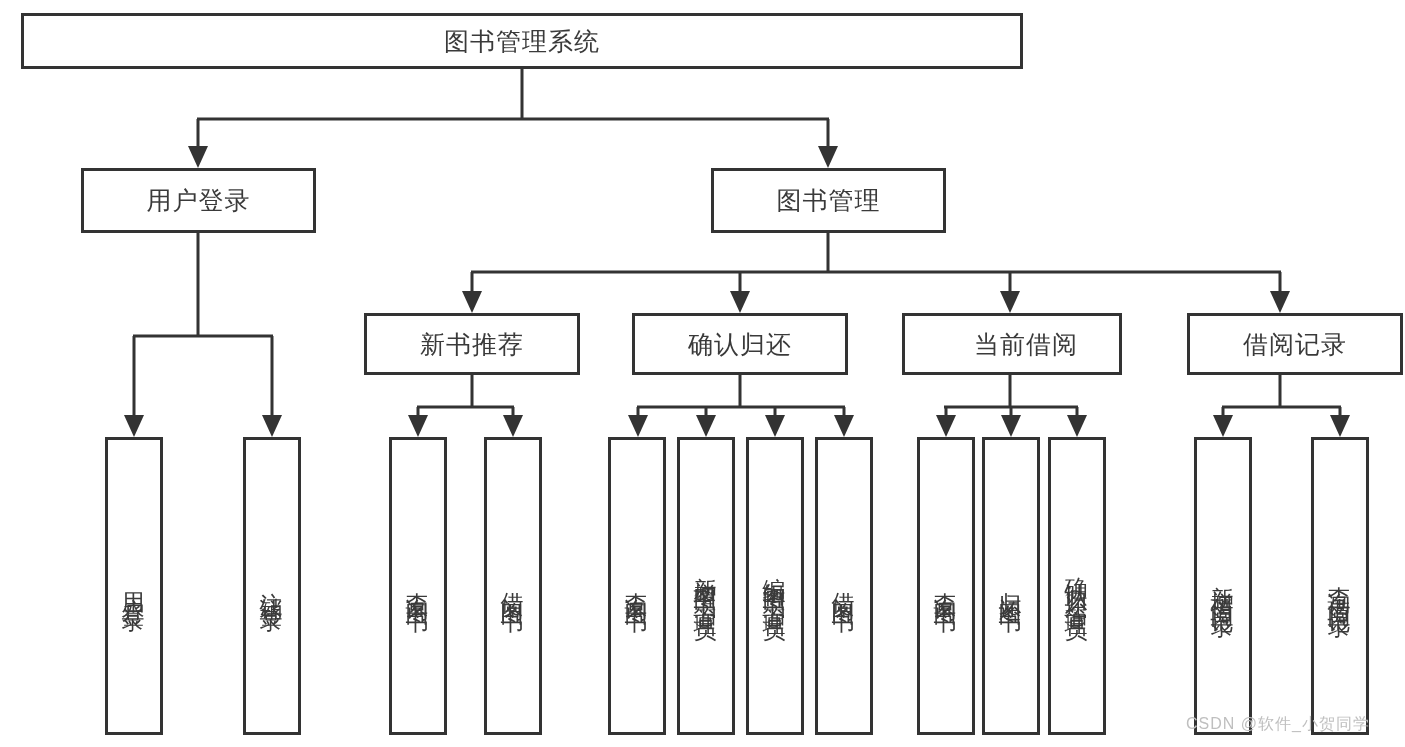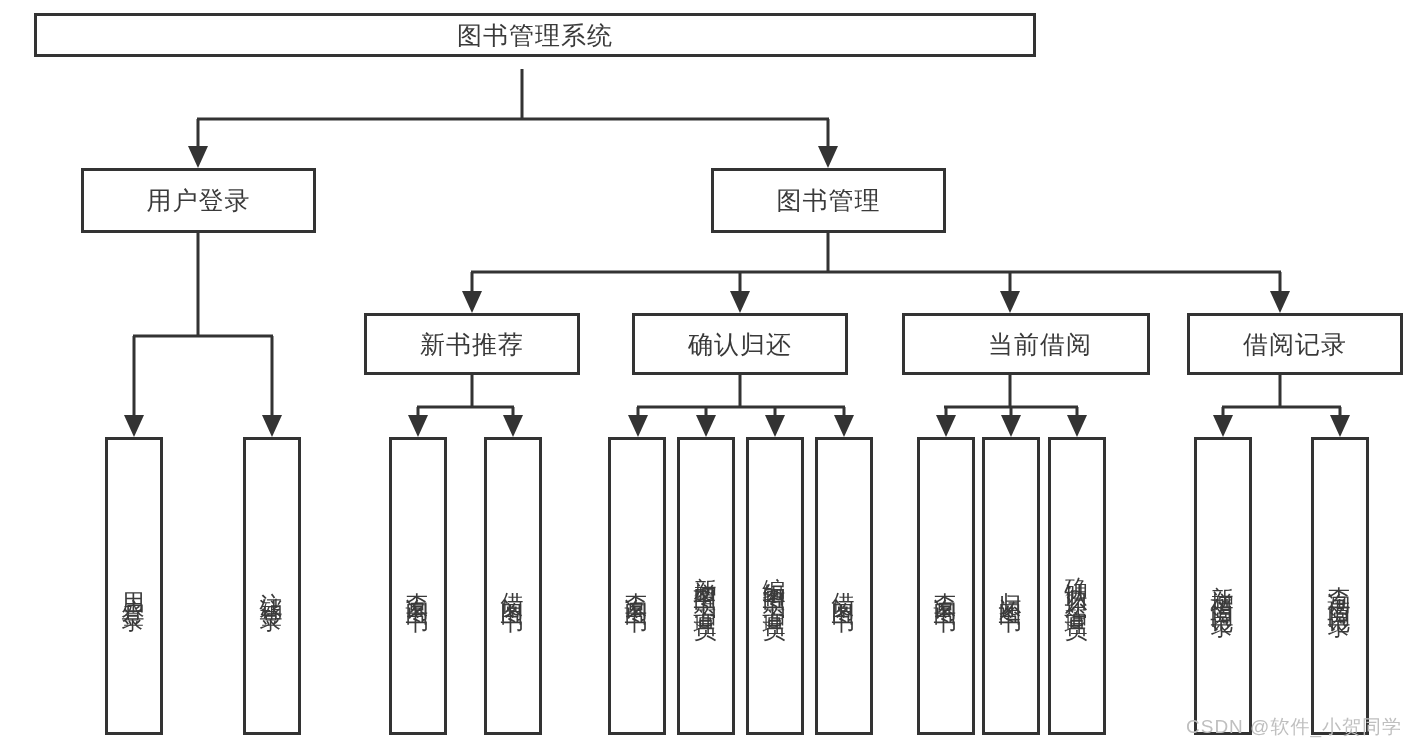--- a/index.html
+++ b/index.html
@@ -30,21 +30,21 @@
   .node.leaf .label {
     writing-mode: vertical-rl;
     font-size: 23px;
     letter-spacing: 6px;
     white-space: normal;
   }
   .watermark {
     position: absolute;
     left: 1186px;
     top: 714px;
-    font-size: 19px;
+    font-size: 16px;
     letter-spacing: 1px;
     color: #bfbfbf;
     white-space: nowrap;
     z-index: 5;
   }
 </style>
 </head>
 <body>
 
 <div class="canvas">
@@ -71,38 +71,38 @@
     <polygon points="696,415 716,415 706,437" fill="#333333"></polygon>
     <polygon points="765,415 785,415 775,437" fill="#333333"></polygon>
     <polygon points="834,415 854,415 844,437" fill="#333333"></polygon>
     <polygon points="936,415 956,415 946,437" fill="#333333"></polygon>
     <polygon points="1001,415 1021,415 1011,437" fill="#333333"></polygon>
     <polygon points="1067,415 1087,415 1077,437" fill="#333333"></polygon>
     <polygon points="1213,415 1233,415 1223,437" fill="#333333"></polygon>
     <polygon points="1330,415 1350,415 1340,437" fill="#333333"></polygon>
   </svg>
 
-  <div class="node" style="left:34px; top:13px; width:1002px; height:44px;justify-content:center;">
+  <div class="node" style="left:21px; top:13px; width:1002px; height:56px;justify-content:center;">
     <span class="label">图书管理系统</span>
   </div>
 
   <div class="node" style="left:81px; top:168px; width:235px; height:65px;">
     <span class="label">用户登录</span>
   </div>
   <div class="node" style="left:711px; top:168px; width:235px; height:65px;">
     <span class="label">图书管理</span>
   </div>
 
   <div class="node" style="left:364px; top:313px; width:216px; height:62px;">
     <span class="label">新书推荐</span>
   </div>
   <div class="node" style="left:632px; top:313px; width:216px; height:62px;">
     <span class="label">确认归还</span>
   </div>
-  <div class="node" style="left:902px; top:313px; width:248px; height:62px;padding-left:28px;">
+  <div class="node" style="left:902px; top:313px; width:220px; height:62px;padding-left:28px;">
     <span class="label">当前借阅</span>
   </div>
   <div class="node" style="left:1172px; top:313px; width:216px; height:62px;margin-left:15px;">
     <span class="label">借阅记录</span>
   </div>
 
   <div class="node leaf" style="left:105px; top:437px; width:58px; height:298px;">
     <span class="label">用户登录</span>
   </div>
   <div class="node leaf" style="left:243px; top:437px; width:58px; height:298px;">

